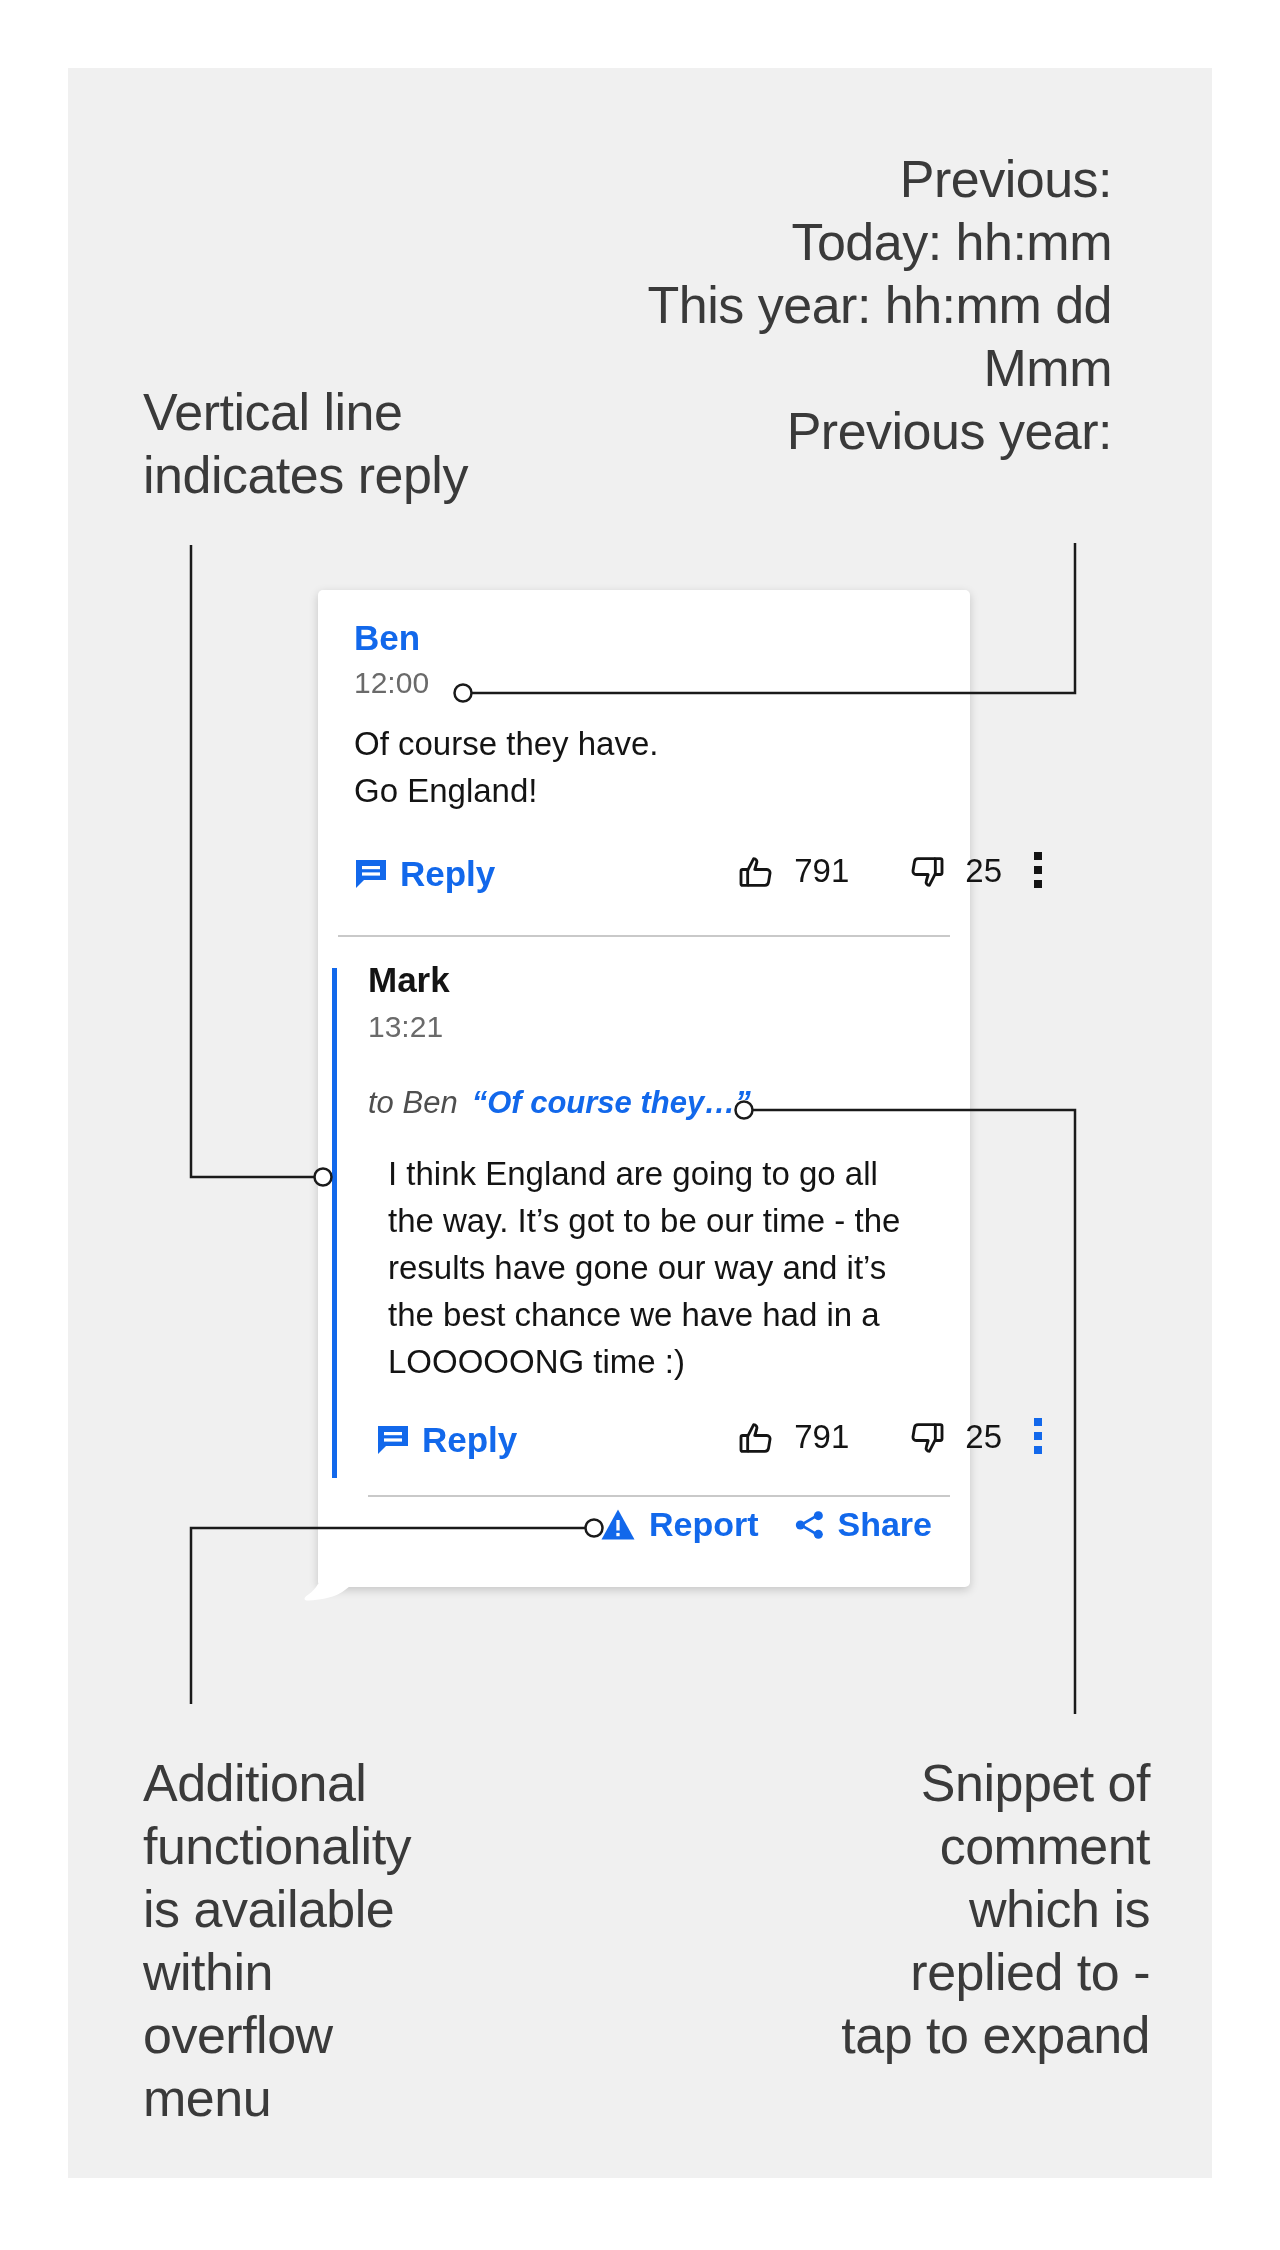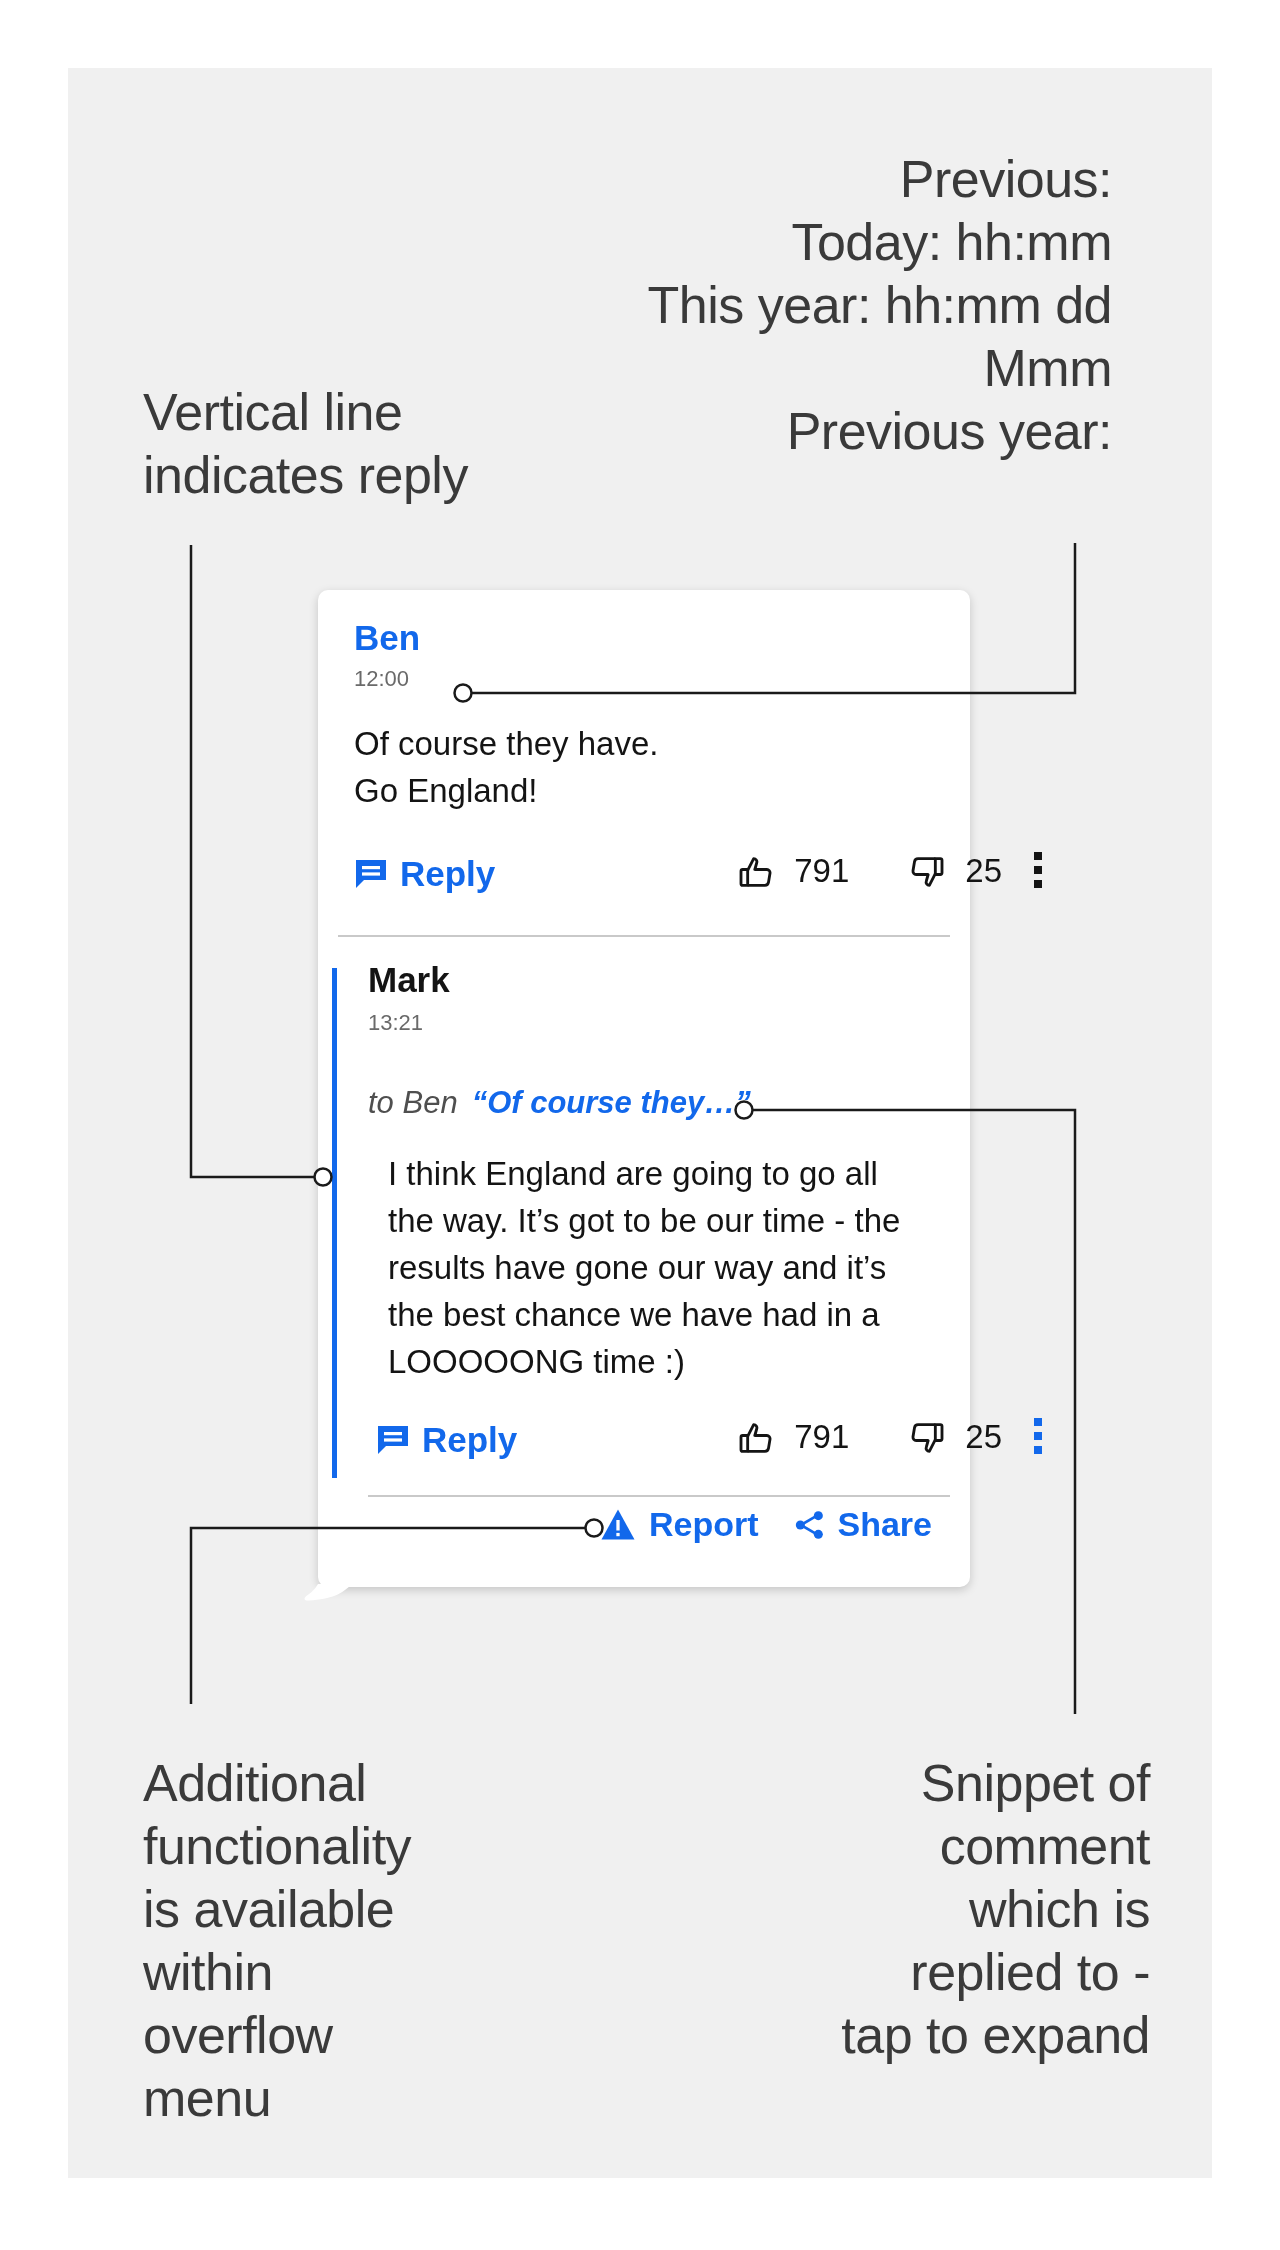--- a/index.html
+++ b/index.html
@@ -13,25 +13,25 @@
   #ann-timestamp{top:148px;right:168px;}
   #ann-replyline{top:381px;left:143px;}
   #ann-overflow{top:1752px;left:143px;}
   #ann-snippet{top:1752px;right:130px;text-align:right;}
 
   
   #connectors{position:absolute;left:0;top:0;width:1280px;height:2250px;pointer-events:none;z-index:5;}
 
   
   #card{position:absolute;left:318px;top:590px;width:652px;height:997px;background:#ffffff;
-        border-radius:10px;box-shadow:0 3px 10px rgba(0,0,0,0.18);z-index:2;}
+        border-radius:5px;box-shadow:0 3px 10px rgba(0,0,0,0.18);z-index:2;}
   #tail{position:absolute;left:300px;top:1584px;z-index:2;}
 
   .author{position:absolute;left:36px;font-size:35px;font-weight:bold;}
-  .time{position:absolute;left:36px;font-size:22px;color:var(--muted,#6a6a6a);}
+  .time{position:absolute;left:36px;font-size:30px;color:var(--muted,#6a6a6a);}
   .body{position:absolute;left:36px;font-size:33px;line-height:47px;color:var(--text,#141414);white-space:nowrap;}
   .blue{color:var(--accent,#1268EB);}
 
   .action-row{position:absolute;left:0;width:760px;height:48px;}
   .reply-btn{position:absolute;display:flex;align-items:center;gap:12px;cursor:pointer;}
   .reply-btn span{font-size:35px;font-weight:bold;color:var(--accent,#1268EB);}
   .stats{position:absolute;right:36px;top:0;display:flex;align-items:flex-start;gap:18px;}
   .stat-count{font-size:33px;color:var(--text,#141414);}
   .gap-wide{width:22px;}
   .dots{display:flex;flex-direction:column;gap:6px;margin-left:14px;cursor:pointer;}

